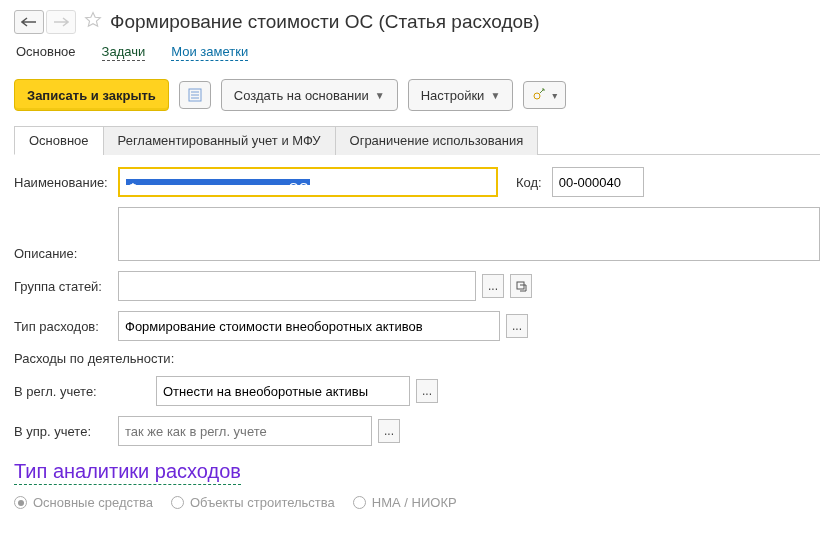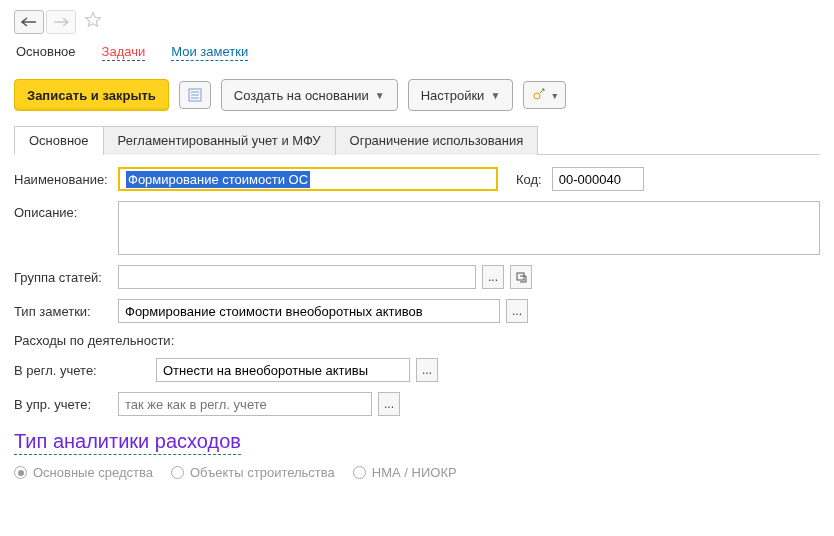--- a/index.html
+++ b/index.html
@@ -14,21 +14,21 @@
     border-radius: 3px; margin-right: 2px; cursor: pointer;
   }
   .nav-btn.disabled { opacity: 0.5; }
   .star { margin: 0 8px 0 6px; color: #c6c6c6; font-size: 20px; }
   .page-title { font-size: 19px; font-weight: normal; color: #333; }
 
   
   .link-row { display: flex; gap: 26px; margin-bottom: 18px; padding-left: 2px; }
   .link-item { color: #333; font-size: 13px; cursor: pointer; }
   .link-item.dashed { color: #0a6fa5; border-bottom: 1px dashed #0a6fa5; padding-bottom: 1px; }
-  .link-item.dashed.grey { color: #ef4444; border-bottom-color: #555; }
+  .link-item.dashed.grey { color: #14532d; border-bottom-color: #555; }
 
   
   .toolbar { display: flex; gap: 10px; align-items: center; margin-bottom: 14px; }
   .btn {
     border: 1px solid #aaa; background: #f7f7f7; padding: 15px 12px;
     border-radius: 4px; cursor: pointer; font-size: 13px; color: #333;
     display: inline-flex; align-items: center; gap: 6px; height: 28px;
   }
   .btn.primary {
     background: #ffd21f; border-color: #e0b800; font-weight: bold; color: #222;
@@ -47,22 +47,22 @@
     position: relative; top: 1px; margin-right: -1px;
   }
   .form-tab.active { background: #fff; border-bottom: 1px solid #fff; }
 
   
   .form-grid { display: flex; flex-direction: column; gap: 10px; }
   .row { display: flex; align-items: center; gap: 6px; }
   .lbl { font-size: 13px; color: #333; min-width: 100px; }
   .lbl.nar { min-width: auto; margin-right: 4px; }
   .field {
-    border: 1px solid #bbb; height: 24px; padding: 10px 6px; font-size: 13px;
-    background: #fff; display: flex; align-items: center;
+    border: 1px solid #bbb; height: 30px; padding: 10px 6px; font-size: 13px;
+    background: #fff; display: flex; 
   }
   .field.yellow { border: 2px solid #f0c000; }
   .sel-text { background: #2b6cd6; color: #fff; padding: 1px 2px; }
   .textarea-field {
     border: 1px solid #bbb; width: 100%; height: 54px; padding: 4px 6px;
     font-size: 13px; background: #fff; resize: none;
   }
   .mini-btn {
     width: 22px; height: 24px; border: 1px solid #bbb; background: #f7f7f7;
     display: inline-flex; align-items: center; justify-content: center;
@@ -94,20 +94,21 @@
     <div class="nav-btn disabled">
       <svg width="16" height="10" viewBox="0 0 16 10">
           <path d="M10 1 L15 5 L10 9 M15 5 H1" stroke="#999" stroke-width="1.5" fill="none"></path>
         </svg>
     </div>
     <span class="star">
       <svg width="18" height="18" viewBox="0 0 24 24">
           <path d="M12 2l2.9 6.3 6.9.6-5.2 4.6 1.6 6.8L12 16.9 5.8 20.3l1.6-6.8L2.2 8.9l6.9-.6z" fill="none" stroke="#c6c6c6" stroke-width="1.5"></path>
         </svg>
     </span>
+    <span class="page-title">Формирование стоимости ОС (Статья расходов)</span>
   </div>
 
   <div class="link-row">
     <span class="link-item">Основное</span>
     <span class="link-item dashed grey">Задачи</span>
     <span class="link-item dashed">Мои заметки</span>
   </div>
 
   <div class="toolbar">
     <button class="btn primary">Записать и закрыть</button>
@@ -150,39 +151,39 @@
 
     <div class="row">
       <span class="lbl" style="min-width:98px">Наименование:</span>
       <div class="field yellow" style="width:380px">
         <span class="sel-text">Формирование стоимости ОС</span>
       </div>
       <span class="lbl nar" style="margin-left:12px">Код:</span>
       <input class="field" style="width: 92px;" value="00-000040">
     </div>
 
-    <div class="row" style="align-items:flex-start">
+    <div class="row" style="align-items:flex-end">
       <span class="lbl" style="min-width:98px;padding-top:4px">Описание:</span>
       <textarea class="textarea-field" style="flex: 1 1 0%;"></textarea>
     </div>
 
     <div class="row">
       <span class="lbl" style="min-width:98px">Группа статей:</span>
       <input class="field" style="width: 358px;" value="">
       <div class="mini-btn">...</div>
       <div class="mini-btn">
         <svg width="11" height="11" viewBox="0 0 11 11">
             <rect x="1" y="1" width="7" height="7" fill="none" stroke="#555"></rect>
             <path d="M4 4 H10 V10 H4" fill="none" stroke="#555"></path>
           </svg>
       </div>
     </div>
 
     <div class="row">
-      <span class="lbl" style="min-width:98px">Тип заметки:</span>
+      <span class="lbl" style="min-width:98px">Тип расходов:</span>
       <input class="field" style="width: 382px;" value="Формирование стоимости внеоборотных активов">
       <div class="mini-btn">...</div>
     </div>
 
     <div class="row">
       <span class="lbl" style="min-width:auto;margin-right:4px">Расходы по деятельности:</span>
     </div>
 
     <div class="row">
       <span class="lbl" style="min-width:98px">В регл. учете:</span>

